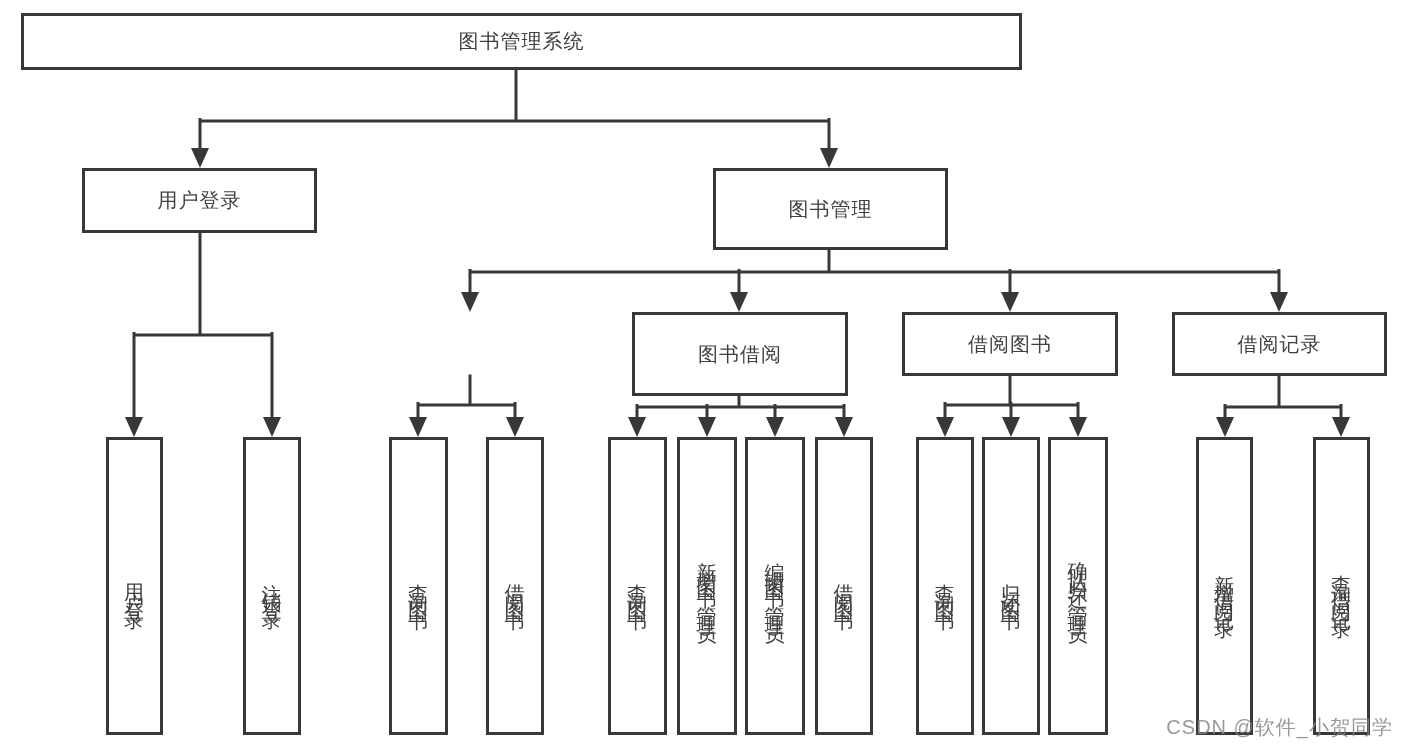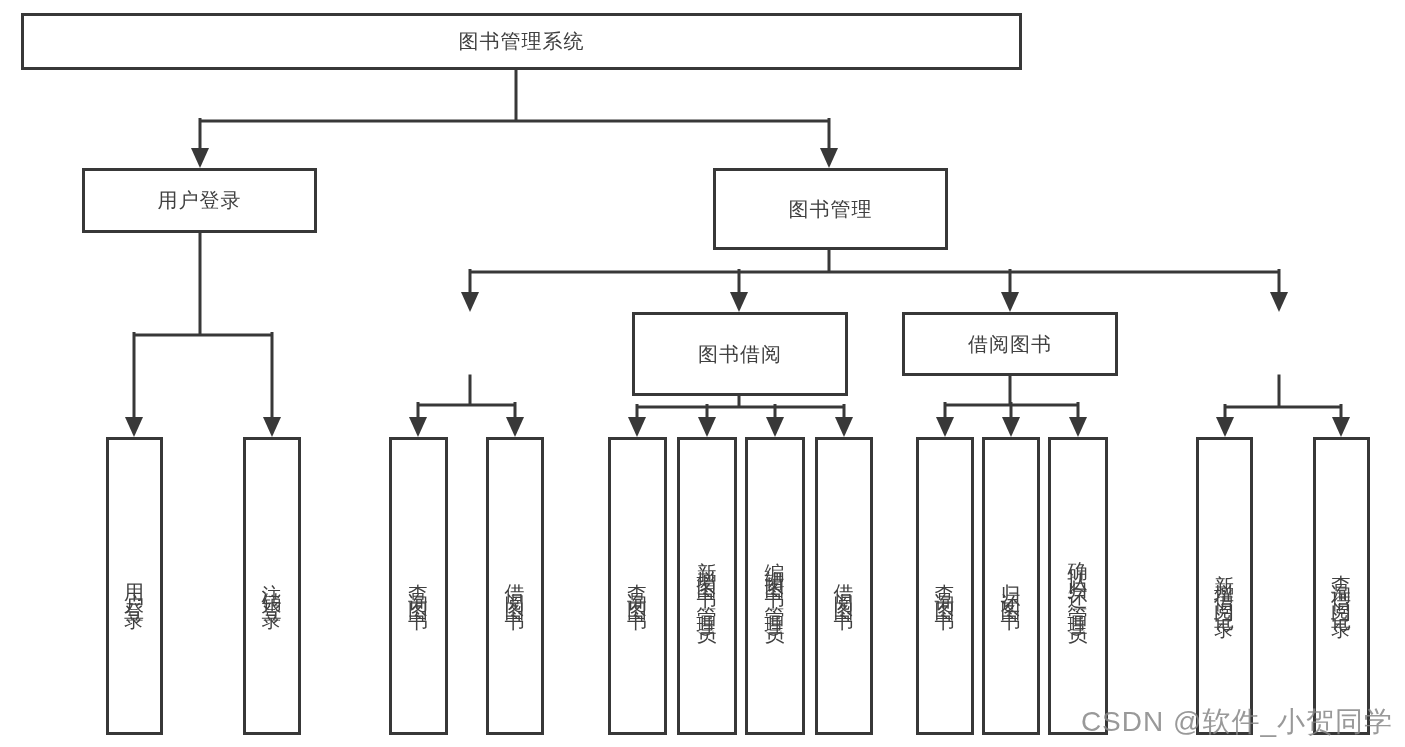--- a/index.html
+++ b/index.html
@@ -39,21 +39,21 @@
     text-orientation: mixed;
     white-space: normal;
     letter-spacing: 9px;
     line-height: 1;
     font-size: 20px;
   }
   .watermark {
     position: absolute;
     right: 12px;
     bottom: 6px;
-    font-size: 28px;
+    font-size: 20px;
     letter-spacing: 1px;
     color: rgba(135, 135, 135, 0.85);
     z-index: 3;
     white-space: nowrap;
   }
 </style>
 </head>
 <body>
 
 <div id="stage">
@@ -120,20 +120,23 @@
   <div class="node" style="left:713px; top:168px; width:235px; height:82px">
     <span class="lbl">图书管理</span>
   </div>
 
   <div class="node" style="left:632px; top:312px; width:216px; height:84px">
     <span class="lbl">图书借阅</span>
   </div>
   <div class="node" style="left:902px; top:312px; width:216px; height:64px">
     <span class="lbl">借阅图书</span>
   </div>
+  <div class="node" style="left:1172px; top:312px; width:215px; height:64px">
+    <span class="lbl">借阅记录</span>
+  </div>
 
   <div class="node leaf" style="left:106px; top:437px; width:57px; height:298px">
     <span class="lbl">用户登录</span>
   </div>
   <div class="node leaf" style="left:243px; top:437px; width:58px; height:298px">
     <span class="lbl">注销登录</span>
   </div>
 
   <div class="node leaf" style="left:389px; top:437px; width:59px; height:298px">
     <span class="lbl">查询图书</span>

